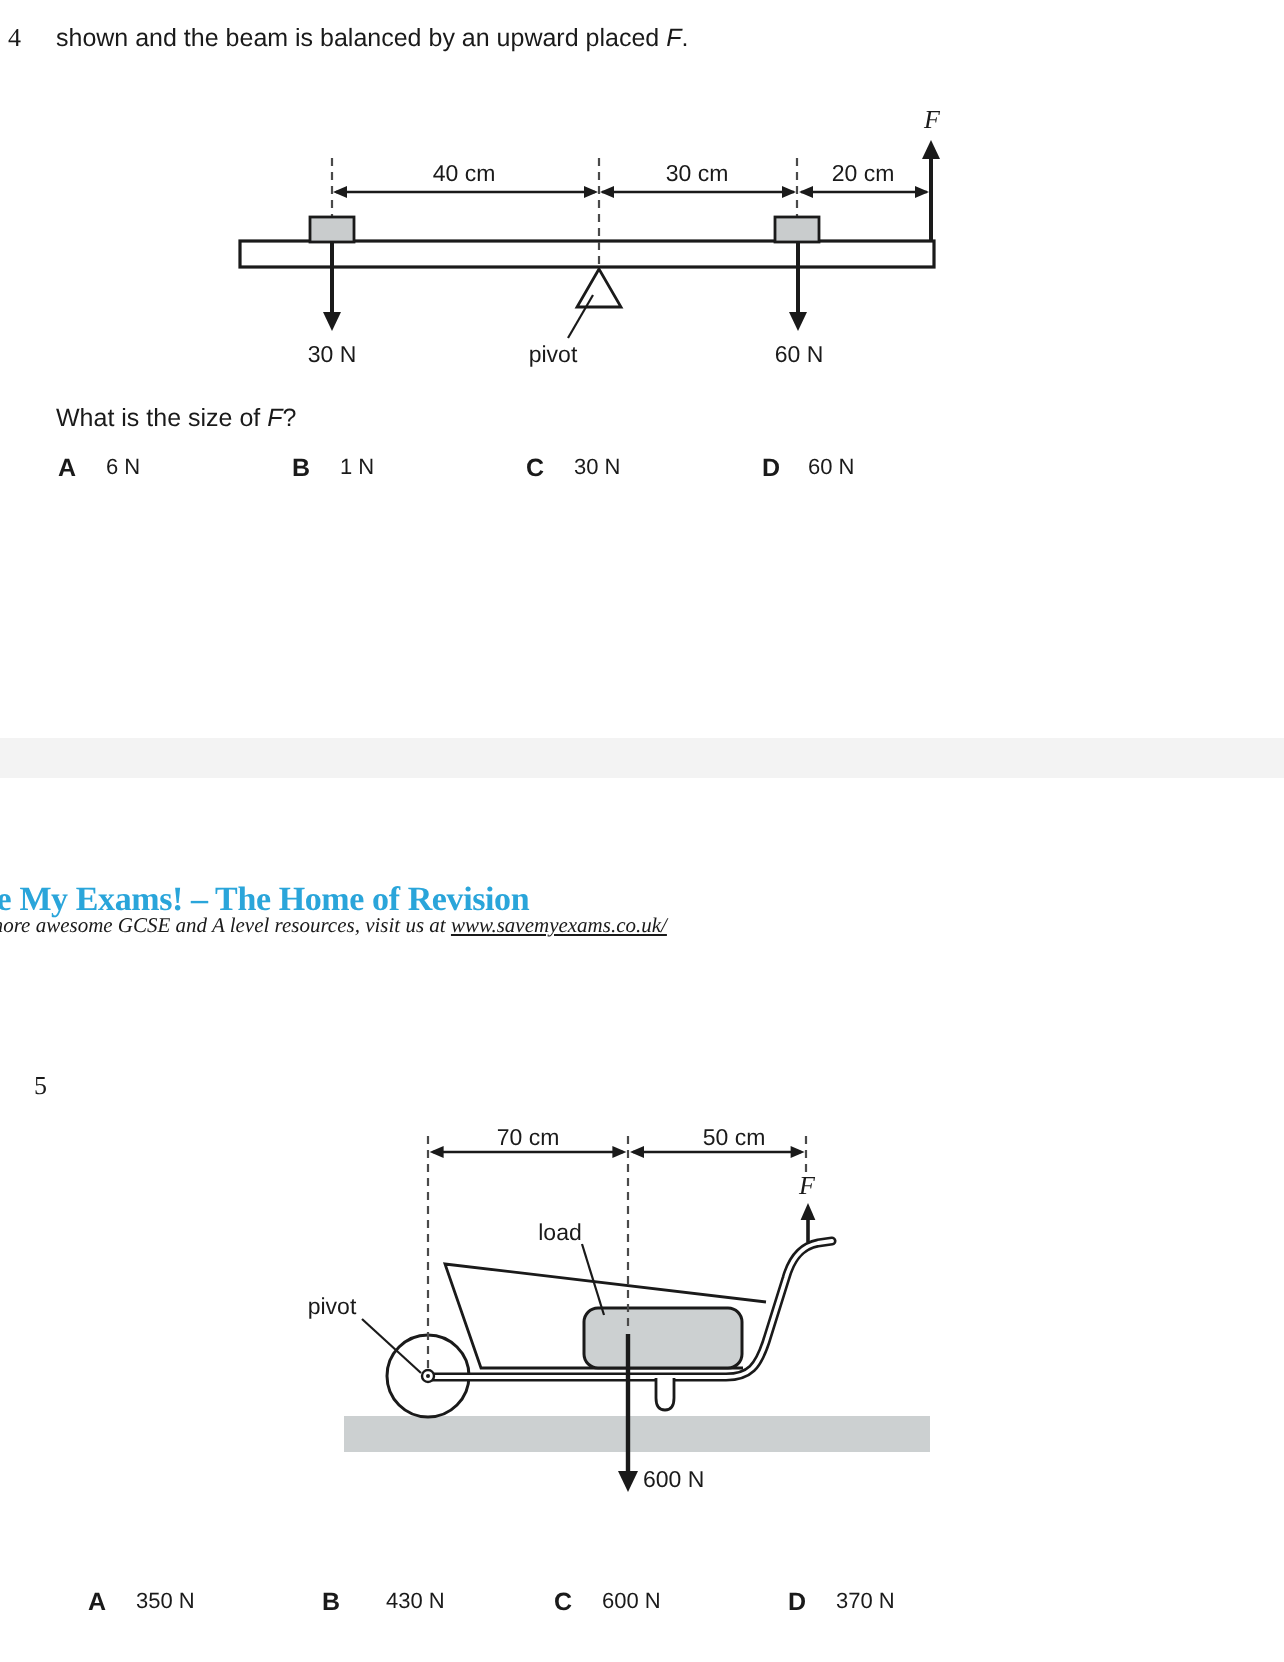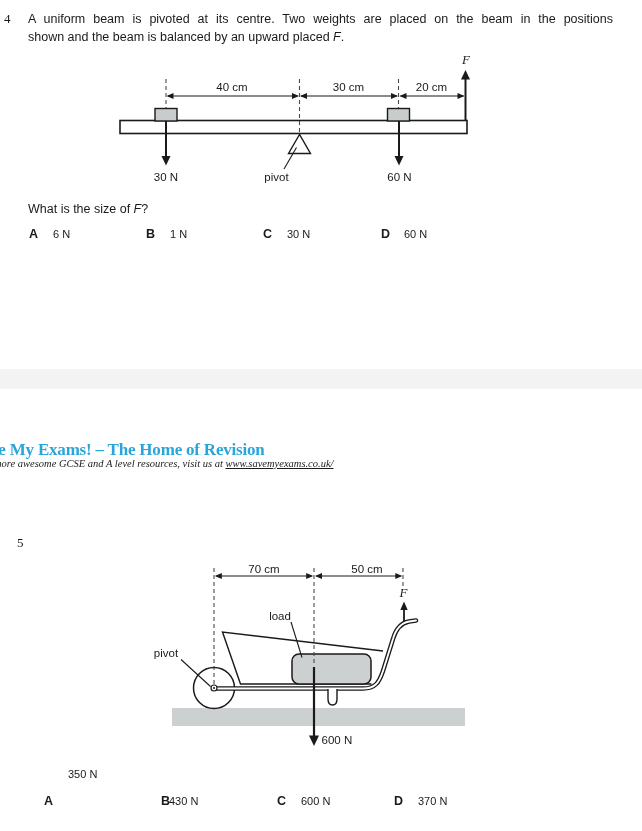--- a/index.html
+++ b/index.html
@@ -28,21 +28,20 @@
   .ah{fill:#1a1a1a;stroke:none;}
 </style>
 </head>
 <body>
 
 <div id="page">
 
   <div class="abs qnum" style="left:4px;top:11px;">4</div>
 
   <div class="abs body-text" style="left:28px;top:10px;width:585px;">
-    <div class="just">A uniform beam is pivoted at its centre. Two weights are placed on the beam in the positions</div>
     <div><span>shown and the beam is balanced by an upward placed </span><span class="ital">F</span><span>.</span></div>
   </div>
 
   <svg class="fig" style="left:95px;top:45px;width:385px;height:145px;" viewBox="95 45 385 145">
 
     <rect x="120" y="120.5" width="347" height="13" fill="#ffffff" stroke="#1a1a1a" stroke-width="1.6"></rect>
 
     <line class="dash" x1="166" y1="79" x2="166" y2="109"></line>
     <line class="dash" x1="299.5" y1="79" x2="299.5" y2="133"></line>
     <line class="dash" x1="398.5" y1="79" x2="398.5" y2="109"></line>
@@ -139,21 +138,21 @@
     <text class="lbl" x="264" y="572.5" text-anchor="middle">70 cm</text>
     <text class="lbl" x="367" y="572.5" text-anchor="middle">50 cm</text>
     <text class="flbl" x="403.5" y="597" text-anchor="middle" font-size="12.5">F</text>
     <text class="lbl" x="280" y="620" text-anchor="middle">load</text>
     <text class="lbl" x="166" y="657" text-anchor="middle">pivot</text>
     <text class="lbl" x="321.5" y="743.5" font-size="12">600 N</text>
   </svg>
 
 
   <div class="abs opt-letter" style="left:44px;top:795px;">A</div>
-  <div class="abs opt-value" style="left:68px;top:768px;">350 N</div>
+  <div class="abs opt-value" style="left:68px;top:795px;">350 N</div>
   <div class="abs opt-letter" style="left:161px;top:795px;">B</div>
-  <div class="abs opt-value" style="left:169px;top:795px;">430 N</div>
+  <div class="abs opt-value" style="left:193px;top:795px;">430 N</div>
   <div class="abs opt-letter" style="left:277px;top:795px;">C</div>
   <div class="abs opt-value" style="left:301px;top:795px;">600 N</div>
   <div class="abs opt-letter" style="left:394px;top:795px;">D</div>
   <div class="abs opt-value" style="left:418px;top:795px;">370 N</div>
 
 </div>
 
 </body></html>

